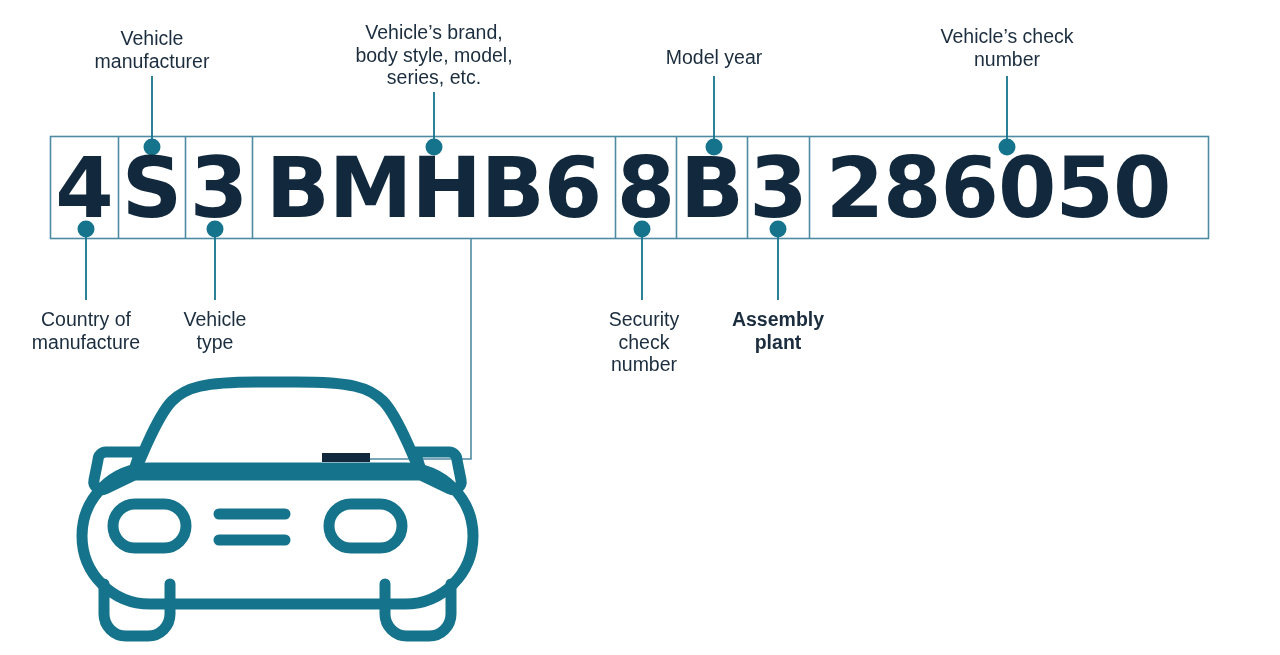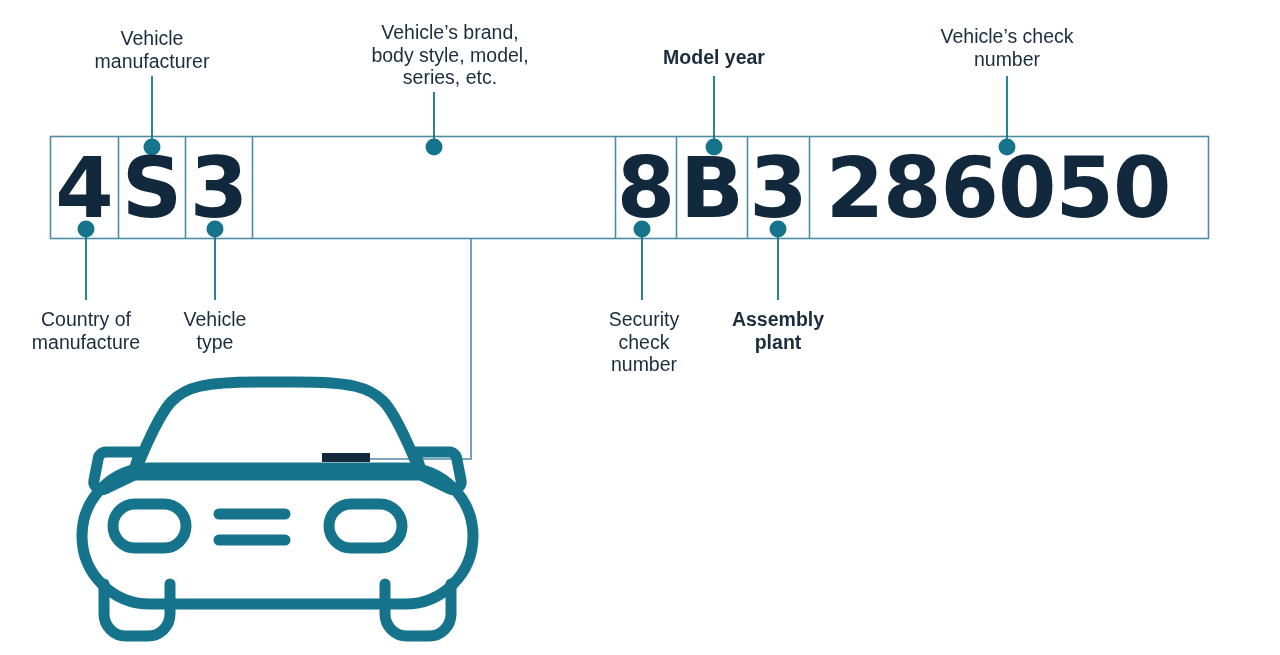--- a/index.html
+++ b/index.html
@@ -136,33 +136,34 @@
       <rect x="329" y="504" width="73" height="44" rx="22" ry="22"></rect>
 
       <line x1="219" y1="514" x2="285" y2="514"></line>
       <line x1="219" y1="540" x2="285" y2="540"></line>
     </g>
   </svg>
 
   <div class="vin-char" style="left:50px;  width:68px;">4</div>
   <div class="vin-char" style="left:118px; width:67px;">S</div>
   <div class="vin-char" style="left:185px; width:67px;">3</div>
+  <div class="vin-char" style="left:252px; width:363px;">BMHB6</div>
   <div class="vin-char" style="left:615px; width:61px;">8</div>
   <div class="vin-char" style="left:676px; width:71px;">B</div>
   <div class="vin-char" style="left:747px; width:62px;">3</div>
   <div class="vin-char" style="left:798px; width:400px;">286050</div>
 
   <div class="label top" style="left:52px;  top:27px;  width:200px;">Vehicle
 manufacturer</div>
 
-  <div class="label top" style="left:340px; top:21px;  width:220px;text-align:center;">Vehicle’s brand,
+  <div class="label top" style="left:324px; top:21px;  width:220px;text-align:center;">Vehicle’s brand,
 body style, model,
 series, etc.</div>
 
-  <div class="label top" style="left:614px; top:46px;  width:200px;font-weight:bold;">Model year</div>
+  <div class="label top" style="left:614px; top:46px;  width:200px;">Model year</div>
 
   <div class="label top" style="left:907px; top:25px;  width:200px;">Vehicle’s check
 number</div>
 
   <div class="label bottom" style="left:-14px; top:308px; width:200px;">Country of
 manufacture</div>
 
   <div class="label bottom" style="left:152px; top:308px; width:126px;">Vehicle
 type</div>
 

